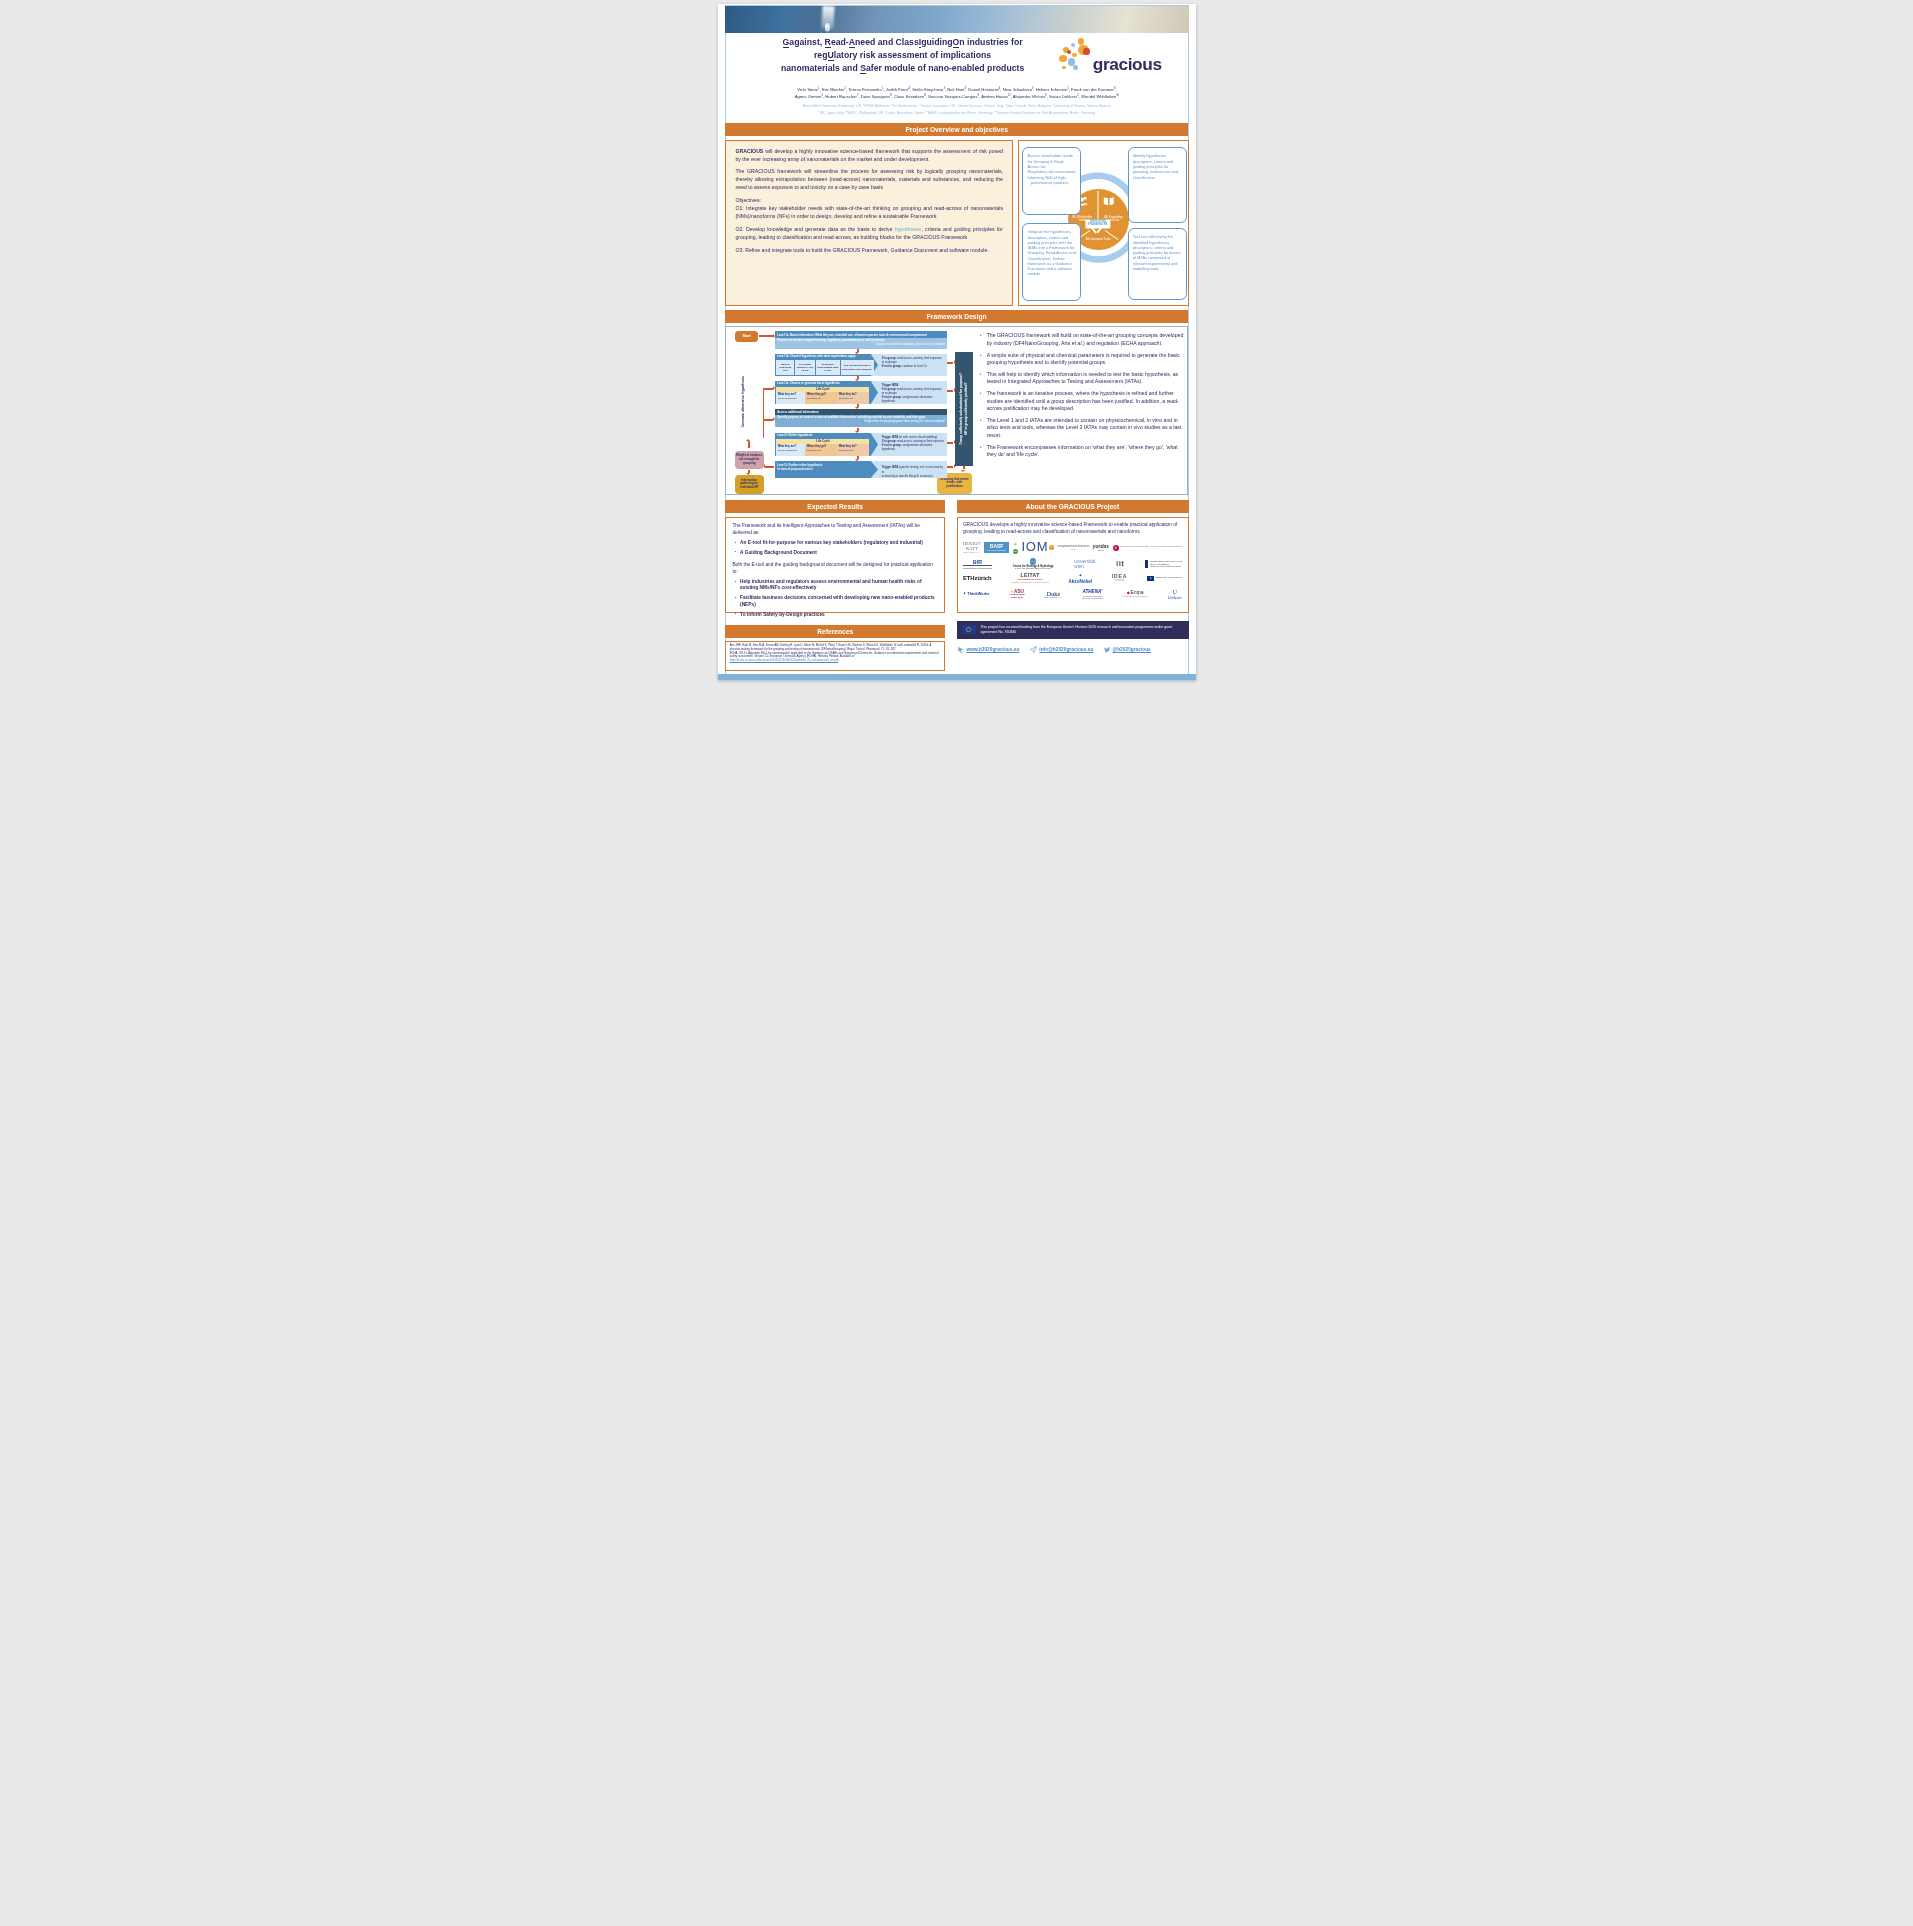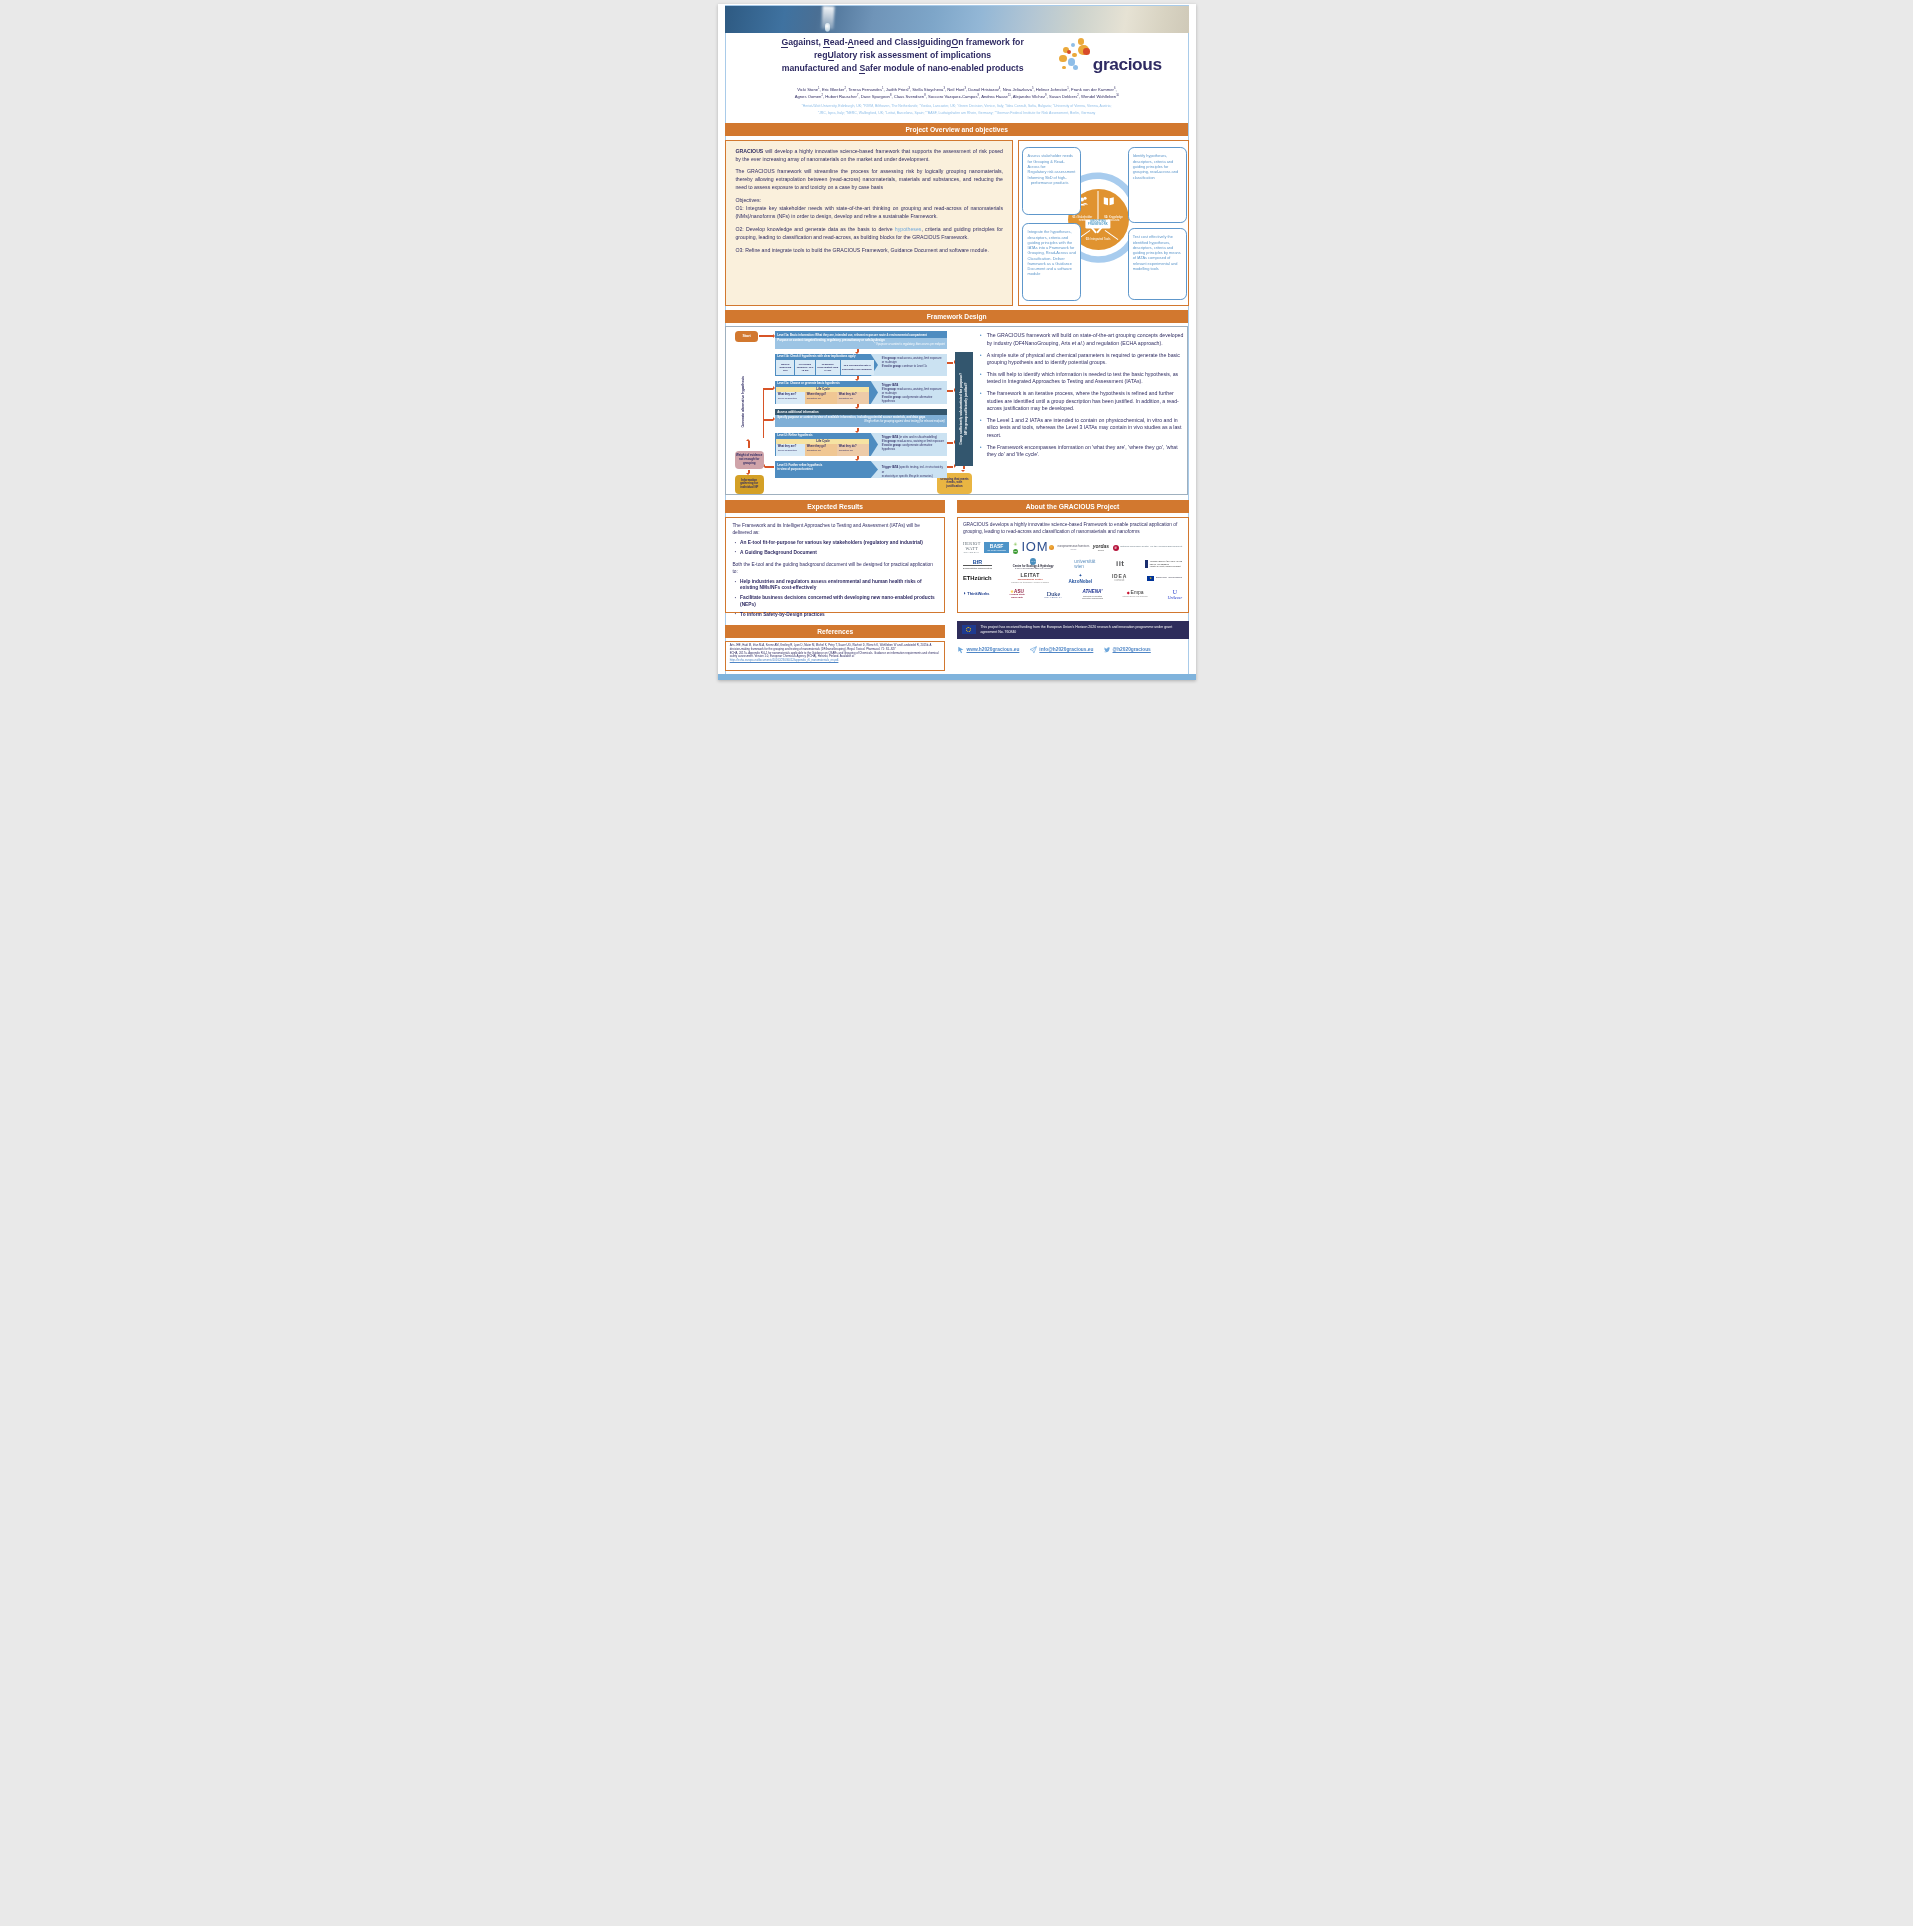--- a/index.html
+++ b/index.html
@@ -188,23 +188,23 @@
 
 <div class="poster">
   <div class="frame"></div>
 
   <div class="photo">
     <div class="streak"></div>
     <div class="drop"></div>
   </div>
 
   <div class="titlebox">
-    <div><span class="su">G</span><span>against, </span><span class="su">R</span><span>ead-</span><span class="su">A</span><span>need and Class</span><span class="su">I</span><span>guiding</span><span class="su">O</span><span>n framework for</span></div>
+    <div><span class="su">G</span><span>against, </span><span class="su">R</span><span>ead-</span><span class="su">A</span><span>need and Class</span><span class="su">I</span><span>guiding</span><span class="su">O</span><span>n industries for</span></div>
     <div><span>reg</span><span class="su">U</span><span>latory risk assessment of implications</span></div>
-    <div><span>manufactured and </span><span class="su">S</span><span>afer module of nano-enabled products</span></div>
+    <div><span>nanomaterials and </span><span class="su">S</span><span>afer module of nano-enabled products</span></div>
   </div>
 
   <div class="glogo">
     <div class="dots">
       <span class="dot" style="left:18.5px;top:1.5px;width:6.2px;height:6.2px;background:#EBA93B"></span>
       <span class="dot" style="left:11.6px;top:6.2px;width:4.2px;height:4.2px;background:#8FBEE8"></span>
       <span class="dot" style="left:19px;top:7.7px;width:10.8px;height:10.8px;background:#EBA93B"></span>
       <span class="dot" style="left:24px;top:11.6px;width:6.5px;height:6.5px;background:#D84B2A"></span>
       <span class="dot" style="left:3.9px;top:10px;width:5.8px;height:5.8px;background:#EBA93B"></span>
       <span class="dot" style="left:7.3px;top:13px;width:4.2px;height:4.2px;background:#D84B2A"></span>

